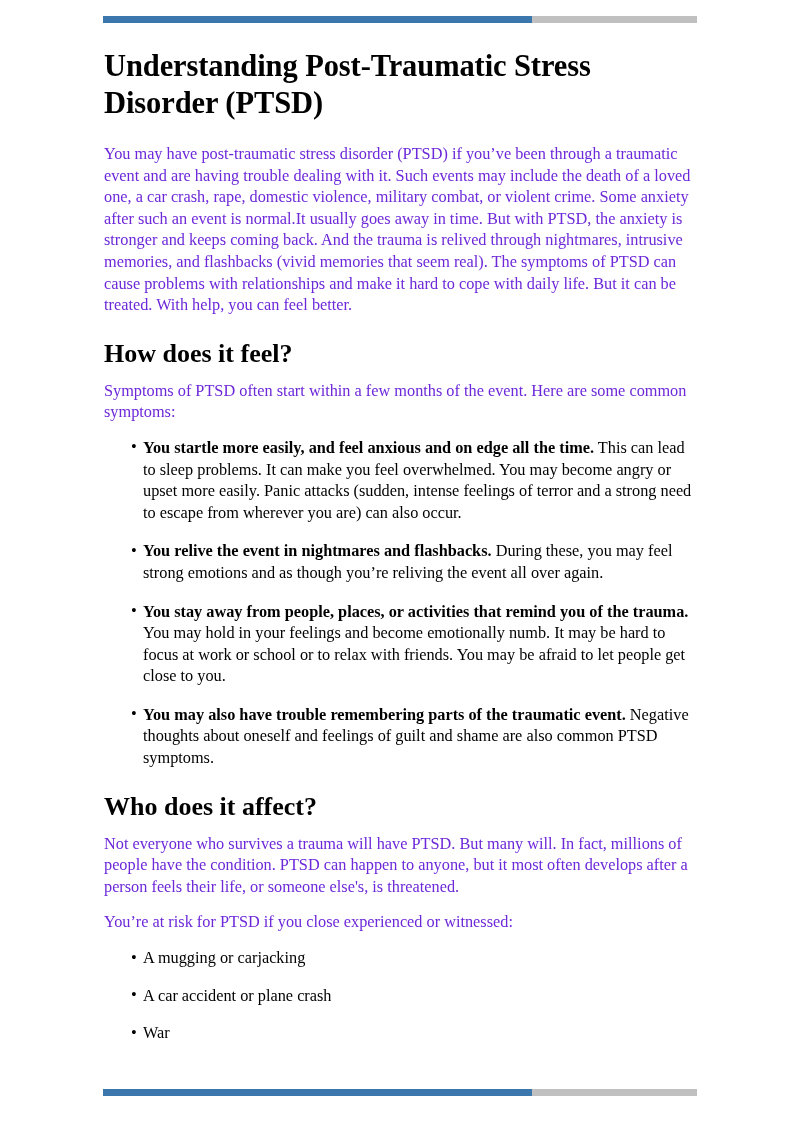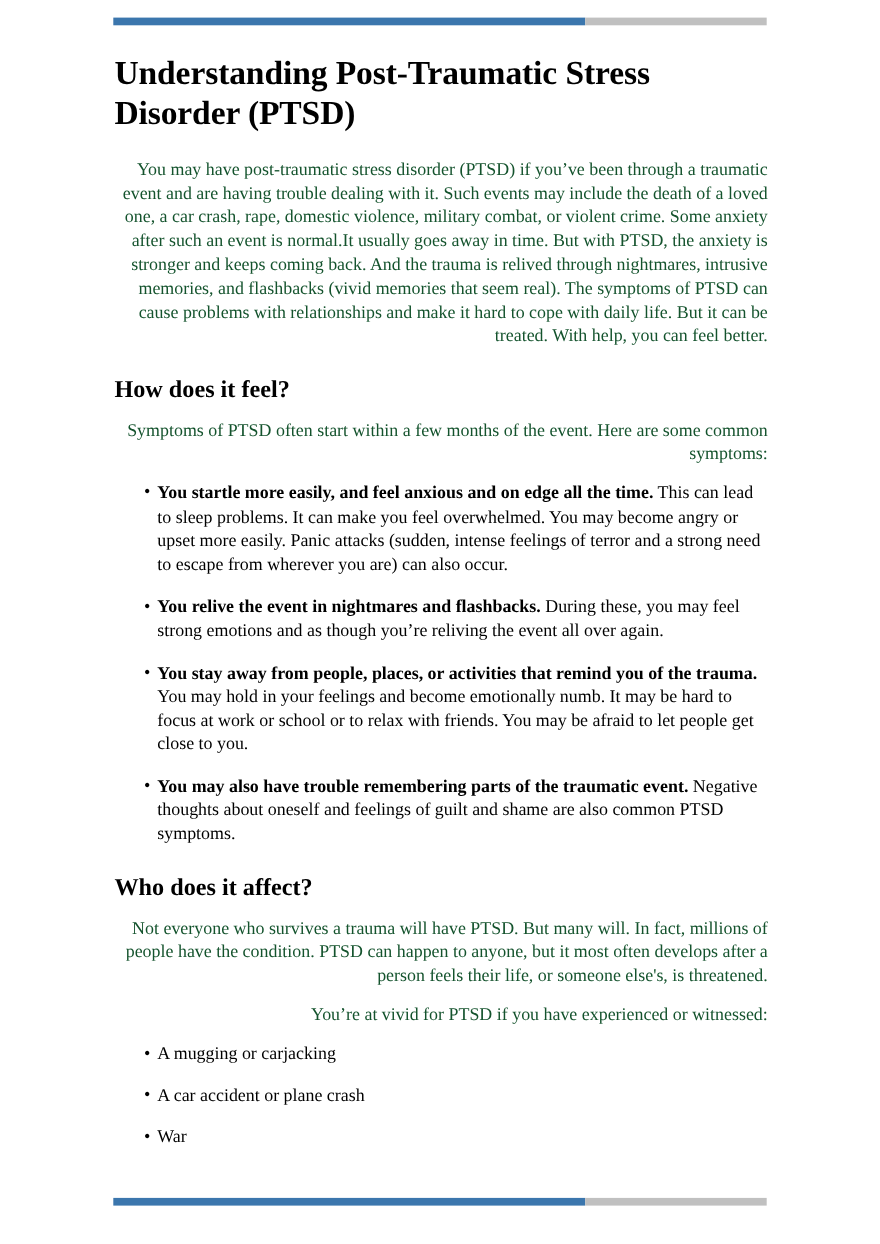--- a/index.html
+++ b/index.html
@@ -61,34 +61,34 @@
     font-size: 30.5px;
     font-weight: bold;
     line-height: 37px;
     letter-spacing: -0.1px;
     margin: 0 0 21px 0;
     color: #000;
   }
 
   h2.section-title {
     font-family: "Liberation Serif", "DejaVu Serif", serif;
-    font-size: 22px;
+    font-size: 26px;
     font-weight: bold;
     line-height: 26px;
     margin: 25px 0 13px 0;
     color: #000;
   }
   h2.section-title.tight-top { margin-top: 25px; }
 
   p.body-text {
     font-size: 16.3px;
     line-height: 21.6px;
     margin: 0 0 14px 0;
-    text-align: right;
-    color: #14532d;
+    text-align: left;
+    color: #6d28d9;
   }
   p.body-text:last-child { margin-bottom: 0; }
 
   ul.bullets {
     list-style: none;
     margin: 0;
     padding: 0;
   }
   ul.bullets > li {
     position: relative;
@@ -166,21 +166,21 @@
       </li>
       <li>
         <span class="lead">You may also have trouble remembering parts of the traumatic event.</span><span> Negative thoughts about oneself and feelings of guilt and shame are also common PTSD symptoms.</span>
       </li>
     </ul>
 
     <h2 class="section-title tight-top">Who does it affect?</h2>
 
     <p class="body-text">Not everyone who survives a trauma will have PTSD. But many will. In fact, millions of people have the condition. PTSD can happen to anyone, but it most often develops after a person feels their life, or someone else's, is threatened.</p>
 
-    <p class="body-text">You’re at vivid for PTSD if you have experienced or witnessed:</p>
+    <p class="body-text">You’re at risk for PTSD if you close experienced or witnessed:</p>
 
     <ul class="bullets simple">
       <li>A mugging or carjacking</li>
       <li>A car accident or plane crash</li>
       <li>War</li>
 
     </ul>
 
   </div>
 

